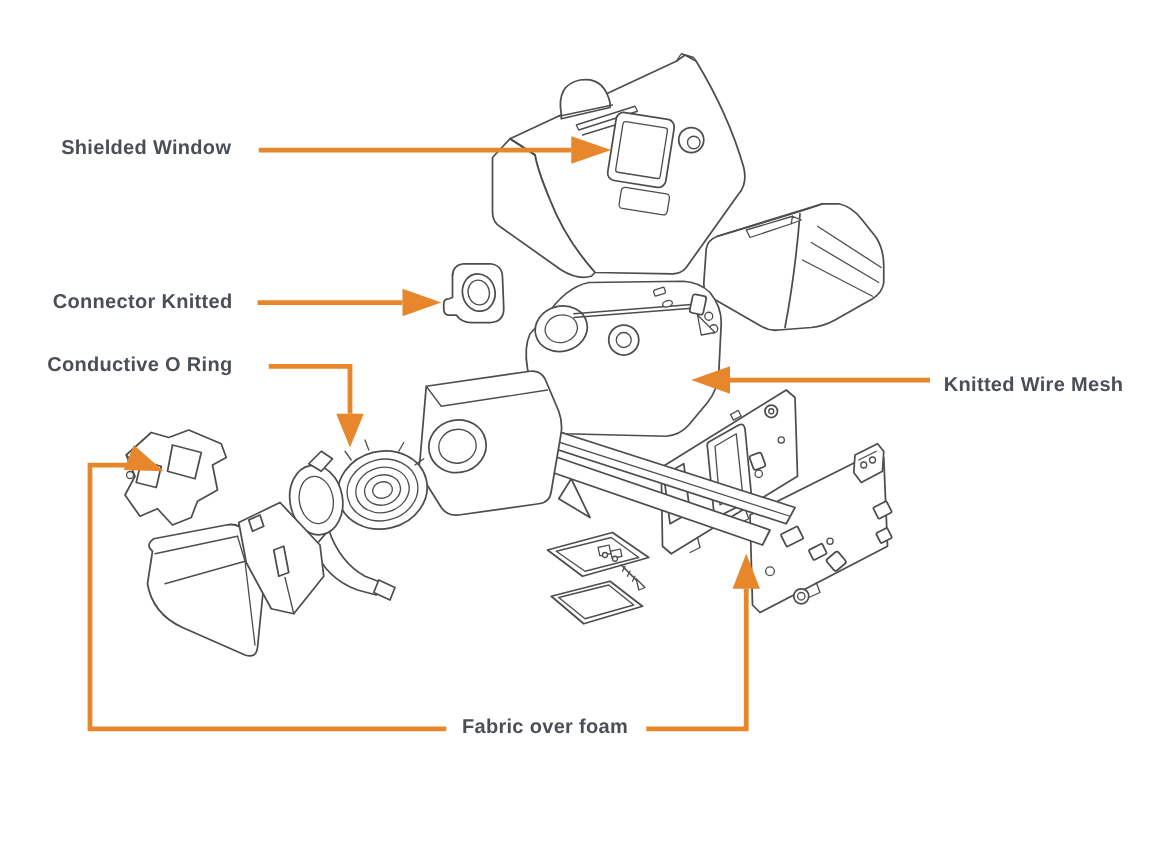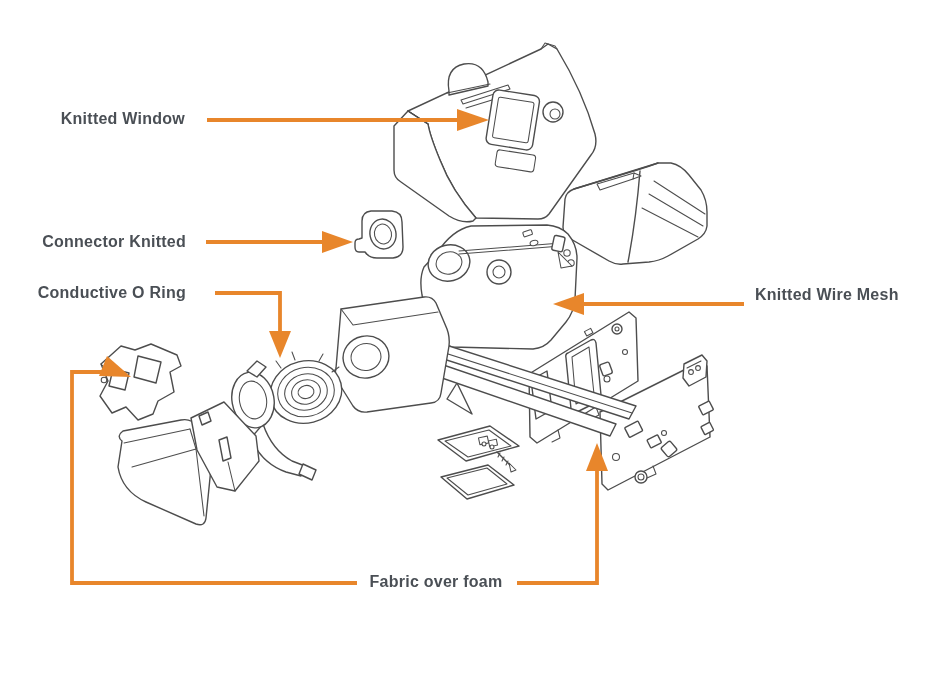--- a/index.html
+++ b/index.html
@@ -231,22 +231,22 @@
         <polyline points="357,583 72,583 72,372 102,372"></polyline>
         <polygon points="99,376 107,356 131,377"></polygon>
       </g>
       <g>
         <polyline points="517,583 597,583 597,471"></polyline>
         <polygon points="586,471 608,471 597,443"></polygon>
       </g>
     </g>
   </svg>
 
-  <div class="lbl r" style="left:20px;top:110px;width:165px;">Knitted Window</div>
+  <div class="lbl r" style="left:20px;top:110px;width:165px;">Shielded Window</div>
 
   <div class="lbl r" style="left:20px;top:233px;width:166px;">Connector Knitted</div>
 
   <div class="lbl r" style="left:16px;top:284px;width:170px;">Conductive O Ring</div>
 
-  <div class="lbl" style="left:755px;top:286px;">Knitted Wire Mesh</div>
+  <div class="lbl" style="left:755px;top:300px;">Knitted Wire Mesh</div>
 
   <div class="lbl c" style="left:356px;top:573px;width:160px;text-align:center;">Fabric over foam</div>
 </div>
 
 </body></html>

